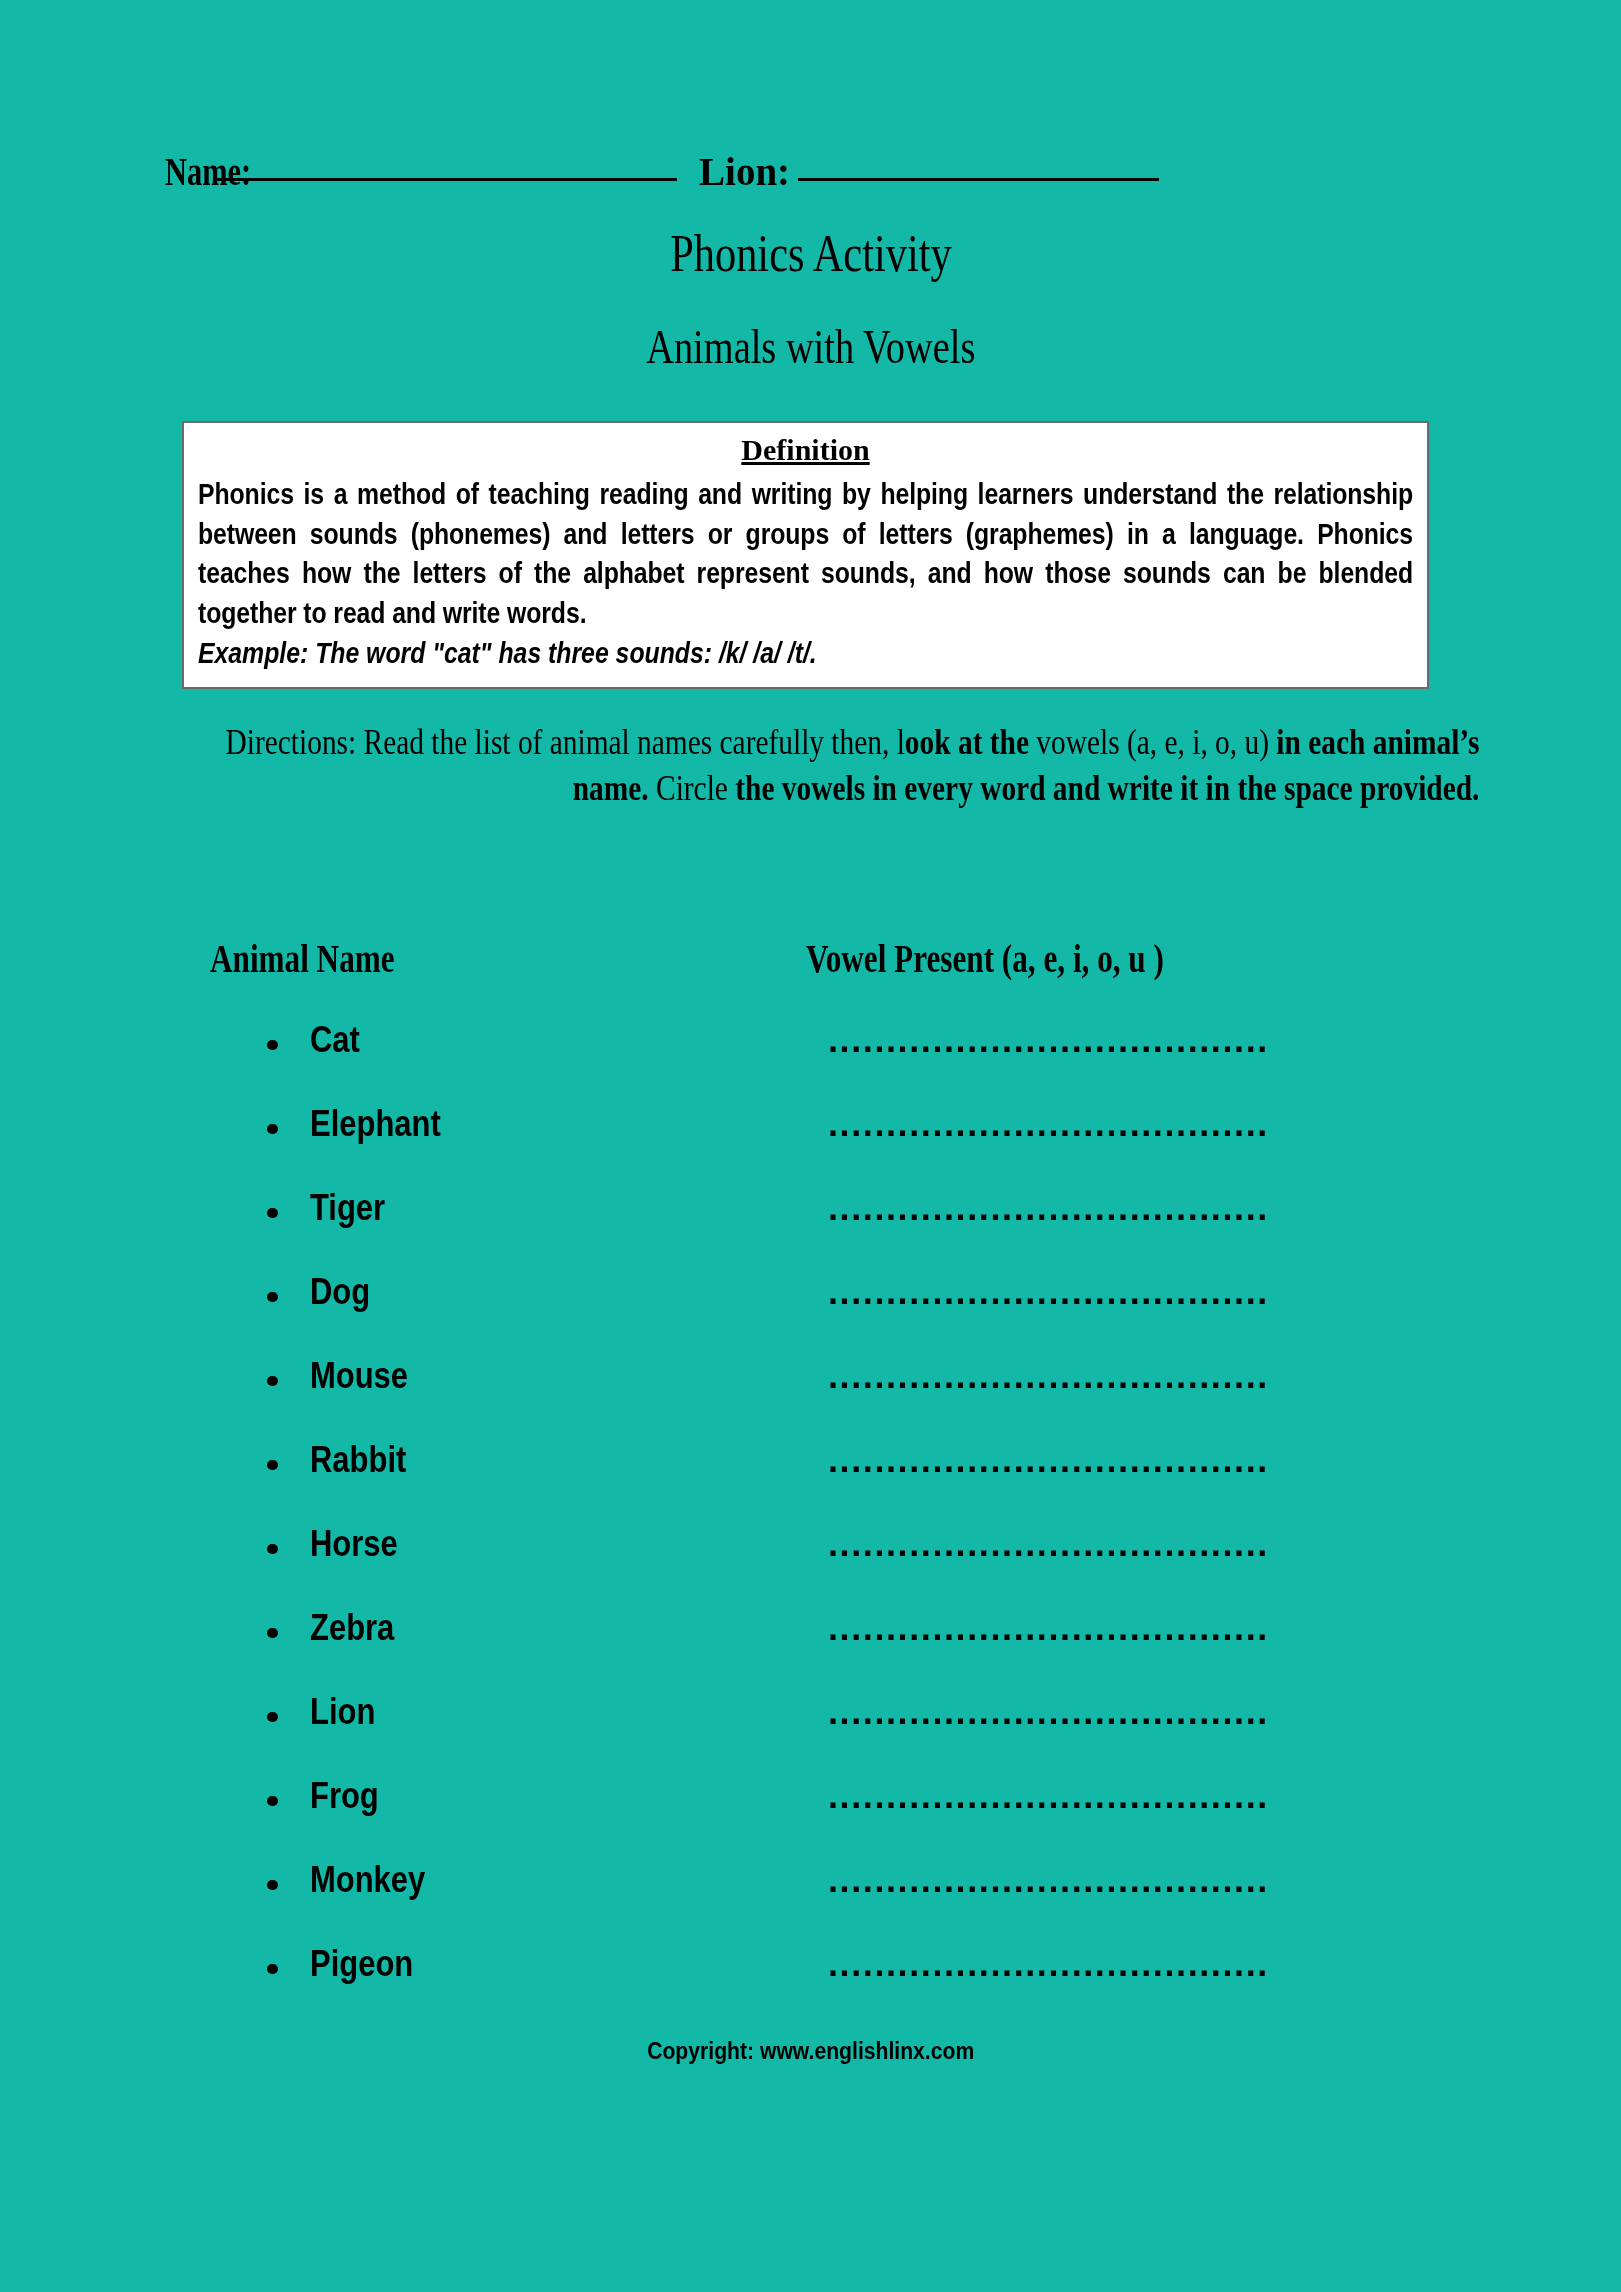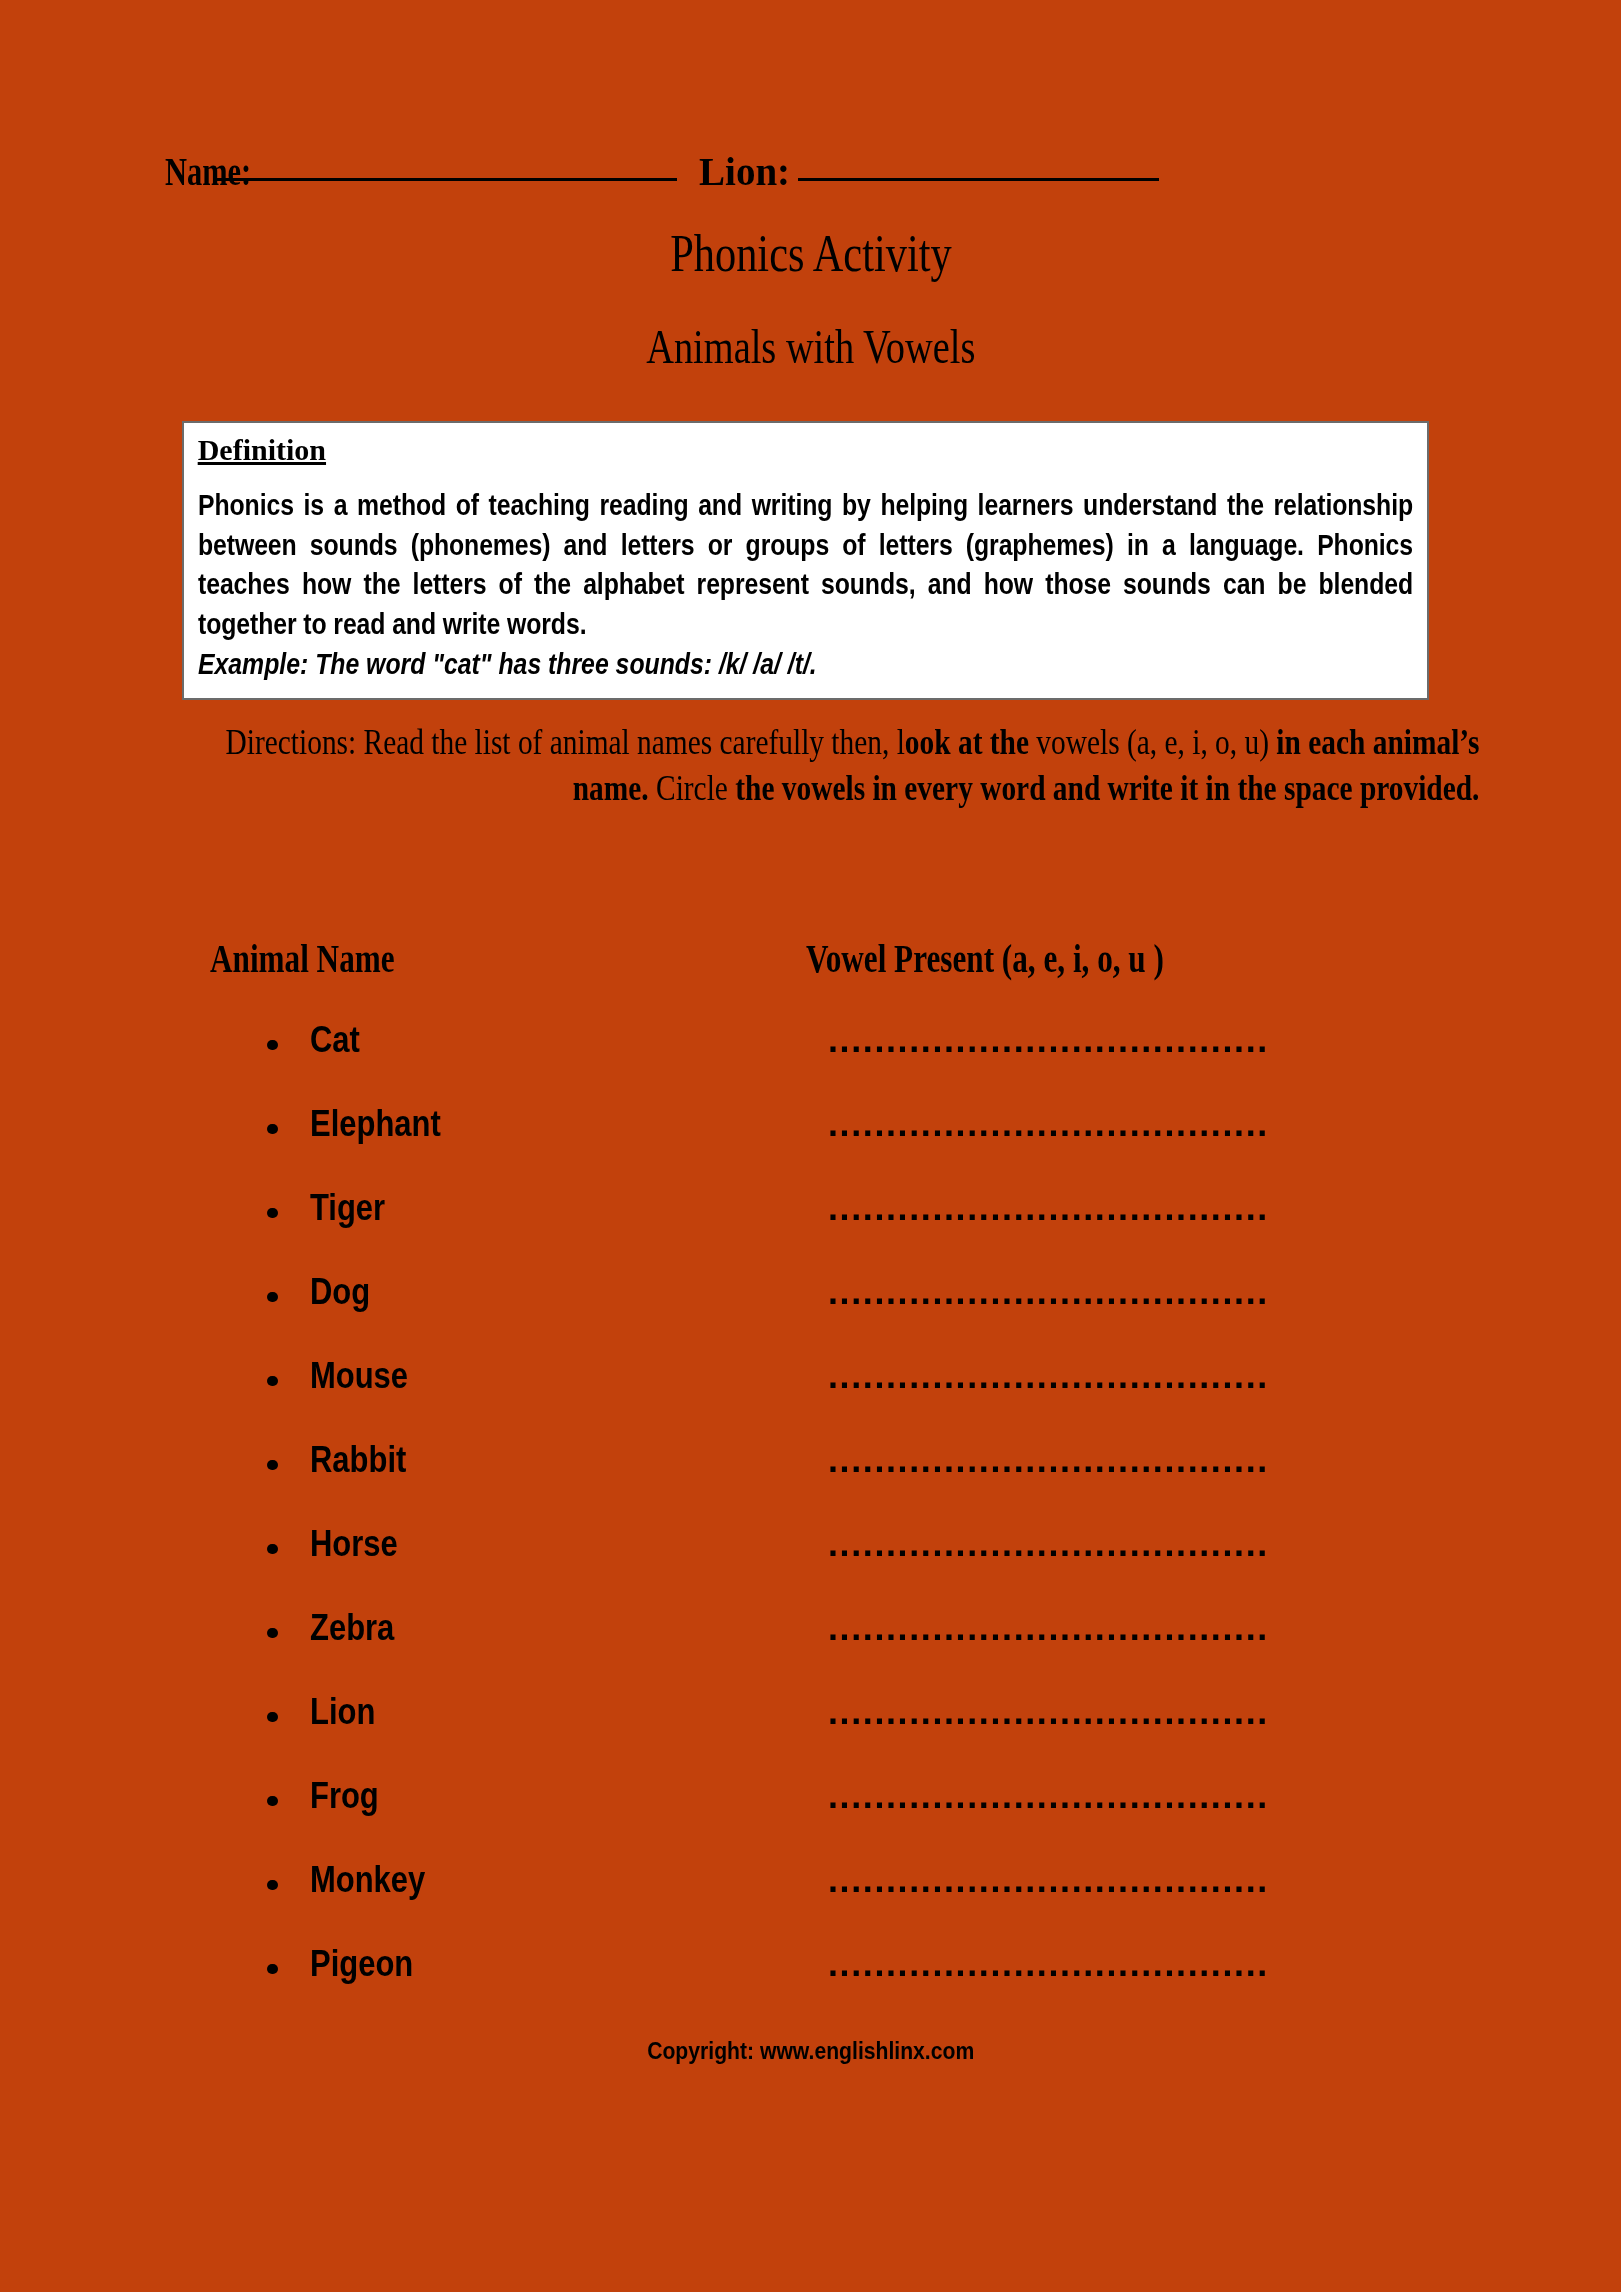--- a/index.html
+++ b/index.html
@@ -14,21 +14,21 @@
     font-family: "Liberation Serif", serif;
     color: #000000;
     overflow: hidden;
   }
 
   .page {
     position: absolute;
     top: 0; left: 0;
     width: 1621px;
     height: 2293px;
-    background: #c2410c;
+    background: #14b8a6;
   }
 
   
   .namedate {
     position: absolute;
     top: 149px;
     left: 165px;
     width: 1274px;
     height: 47px;
     display: flex;
@@ -84,26 +84,27 @@
     position: absolute;
     left: 182px;
     top: 421px;
     width: 1247px;
     border: 2px solid #6b6b6b;
     box-sizing: border-box;
     padding: 9.8px 13.7px 13.7px 13.7px;
     background: #ffffff;
   }
   .def-heading {
+    text-align: center;
     font-family: "Liberation Serif", serif;
     font-weight: bold;
     font-size: 30px;
     text-decoration: underline;
     line-height: 1.1;
-    margin-bottom: 20px;
+    margin-bottom: 9px;
   }
   .def-body {
     font-family: "Liberation Sans", sans-serif;
     font-weight: bold;
     font-size: 29px;
     line-height: 1.37;
     text-align: justify;
     transform: scaleX(0.855);
     transform-origin: left top;
     width: 116.9%;

